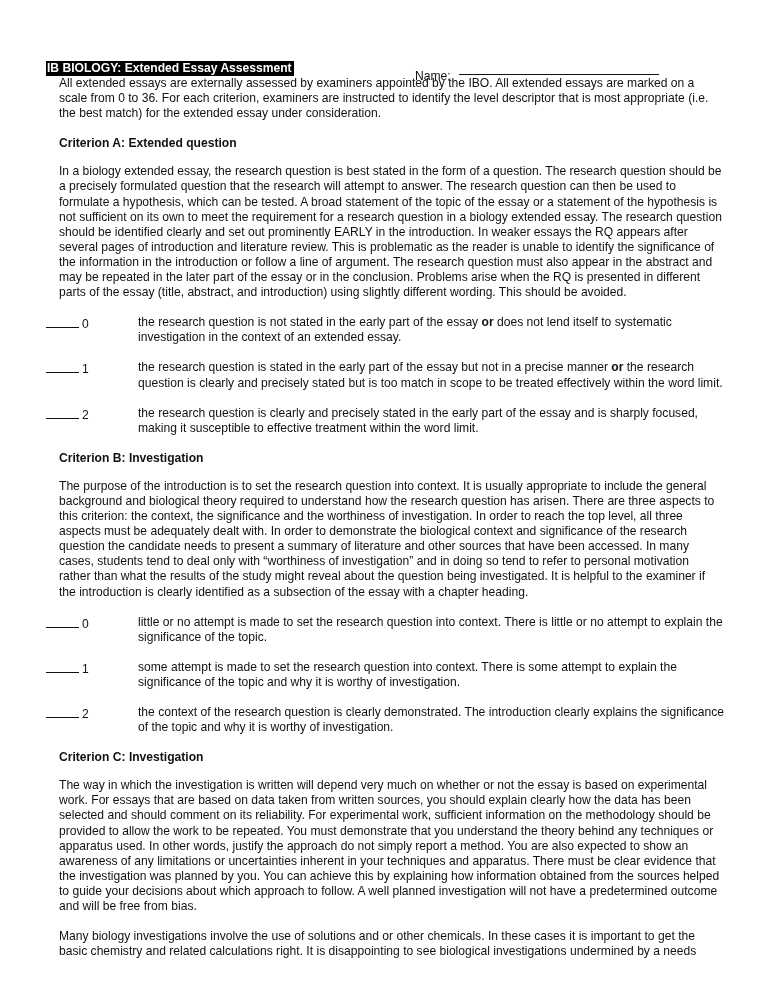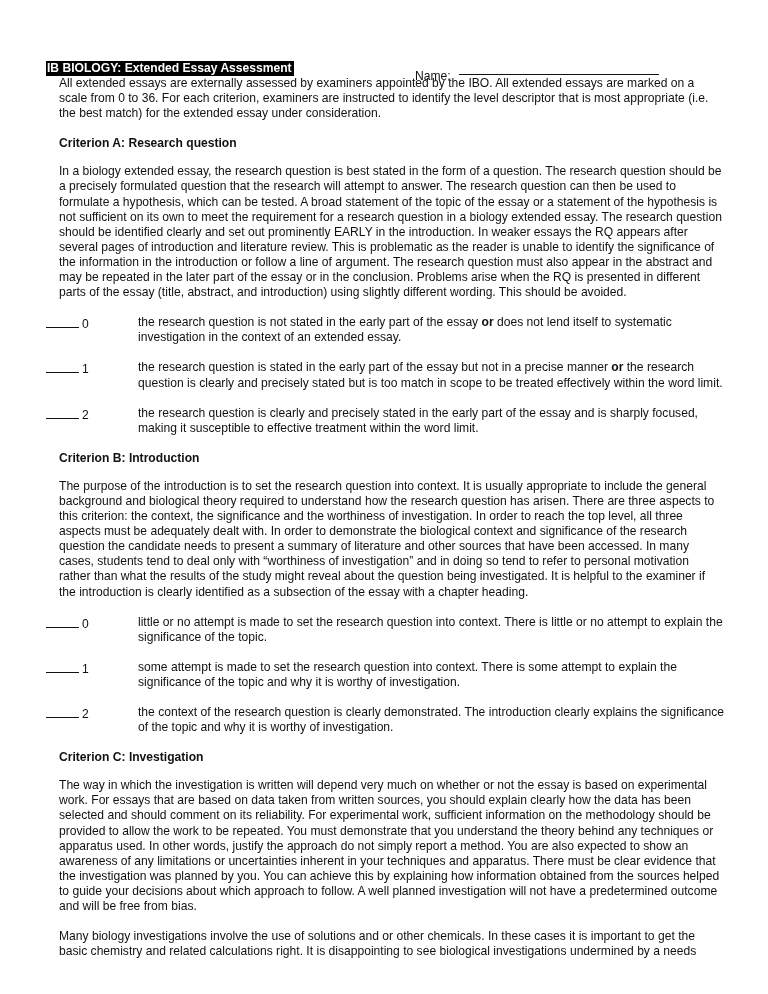--- a/index.html
+++ b/index.html
@@ -97,21 +97,21 @@
 
   <div class="header-row">
     <span class="title-box">IB BIOLOGY:  Extended Essay Assessment</span>
     <span class="name-label">Name:</span>
     <span class="name-line"></span>
   </div>
 
   <p class="intro">All extended essays are externally assessed by examiners appointed by the IBO. All extended essays are marked on a scale from 0 to 36.  For each criterion, examiners are instructed to identify the level descriptor that is most appropriate (i.e. the best match) for the extended essay under consideration.</p>
 
   <section>
-    <p class="crit-heading">Criterion A:  Research question</p>
+    <p class="crit-heading">Criterion A:  Extended question</p>
     <p>In a biology extended essay, the research question is best stated in the form of a question. The research question should be a precisely formulated question that the research will attempt to answer.  The research question can then be used to formulate a hypothesis, which can be tested. A broad statement of the topic of the essay or a statement of the hypothesis is not sufficient on its own to meet the requirement for a research question in a biology extended essay. The research question should be identified clearly and set out prominently EARLY in the introduction.  In weaker essays the RQ appears after several pages of introduction and literature review. This is problematic as the reader is unable to identify the significance of the information in the introduction or follow a line of argument. The research question must also appear in the abstract and may be repeated in the later part of the essay or in the conclusion.  Problems arise when the RQ is presented in different parts of the essay (title, abstract, and introduction) using slightly different wording. This should be avoided.</p>
 
     <div class="level">
       <div class="level-mark">
         <span class="blank"></span><span>0</span>
       </div>
       <div class="level-text"><span>the research question is not stated in the early part of the essay </span><b>or</b><span> does not lend itself to systematic investigation in the context of an extended essay.</span></div>
     </div>
 
     <div class="level">
@@ -123,21 +123,21 @@
 
     <div class="level">
       <div class="level-mark">
         <span class="blank"></span><span>2</span>
       </div>
       <div class="level-text"><span>the research question is clearly and precisely stated in the early part of the essay and is sharply focused, making it susceptible to effective treatment within the word limit.</span></div>
     </div>
   </section>
 
   <section>
-    <p class="crit-heading">Criterion B:  Introduction</p>
+    <p class="crit-heading">Criterion B:  Investigation</p>
     <p>The purpose of the introduction is to set the research question into context. It is usually appropriate to include the general background and biological theory required to understand how the research question has arisen. There are three aspects to this criterion: the context, the significance and the worthiness of investigation. In order to reach the top level, all three aspects must be adequately dealt with. In order to demonstrate the biological context and significance of the research question the candidate needs to present a summary of literature and other sources that have been accessed. In many cases, students tend to deal only with “worthiness of investigation” and in doing so tend to refer to personal motivation rather than what the results of the study might reveal about the question being investigated. It is helpful to the examiner if the introduction is clearly identified as a subsection of the essay with a chapter heading.</p>
 
     <div class="level">
       <div class="level-mark">
         <span class="blank"></span><span>0</span>
       </div>
       <div class="level-text"><span>little or no attempt is made to set the research question into context. There is little or no attempt to explain the significance of the topic.</span></div>
     </div>
 
     <div class="level">

